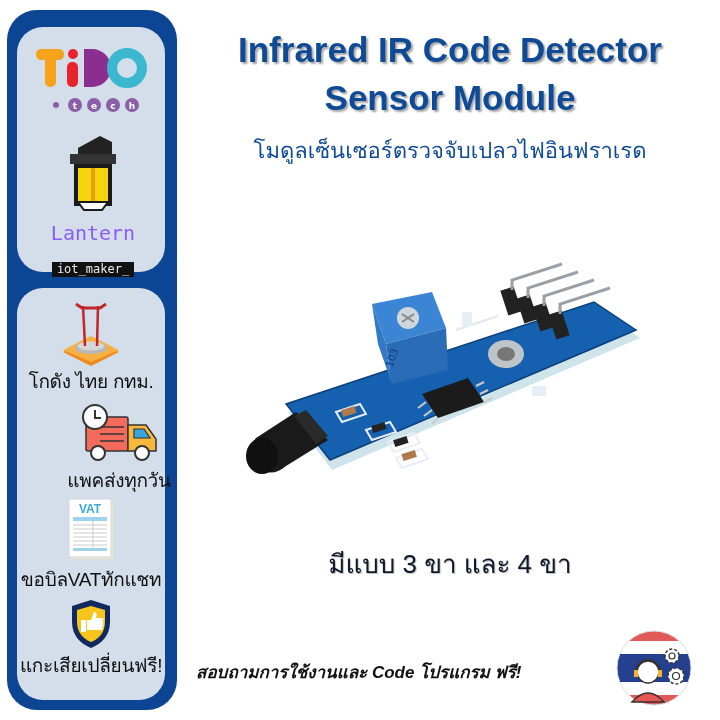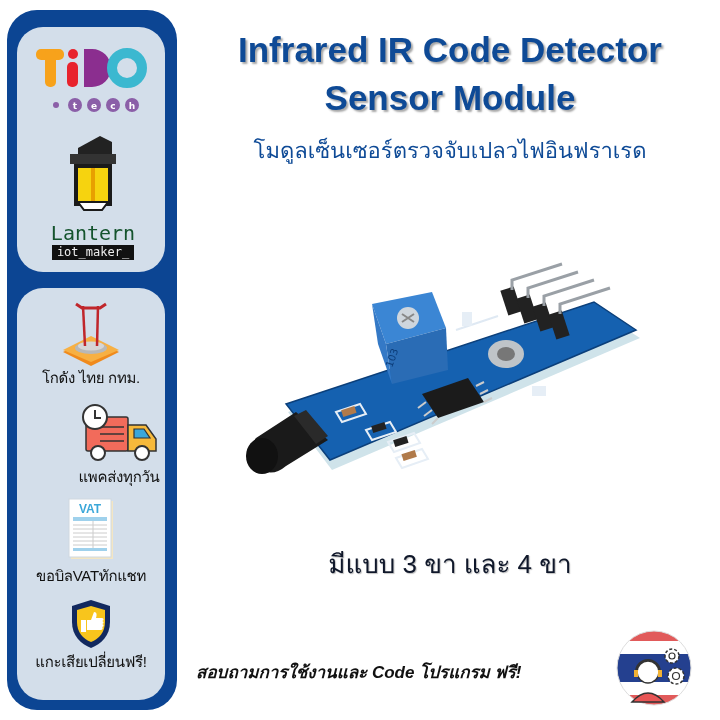--- a/index.html
+++ b/index.html
@@ -16,21 +16,21 @@
   }
   .panel-top { top: 27px; height: 245px; }
   .panel-bottom { top: 288px; height: 412px; }
 
   .tido { position: absolute; left: 34px; top: 45px; width: 115px; height: 70px; }
   .lantern { position: absolute; left: 48px; top: 128px; width: 90px; height: 130px; }
 
   .feature { position: absolute; left: 17px; width: 148px; text-align: center; }
   .feature .icon { display: block; margin: 0 auto; }
   .feature .label {
-    display: block; font-family: "Liberation Sans", sans-serif; font-size: 15px;
+    display: block; font-family: "Liberation Sans", sans-serif; font-size: 19px;
     color: #111; white-space: nowrap; letter-spacing: -0.3px;
   }
 
   .title {
     position: absolute; left: 180px; width: 540px; text-align: center;
     font-family: "Liberation Sans", sans-serif; font-weight: bold;
     color: #0e4a96; font-size: 35px; line-height: 40px;
     text-shadow: 2px 2px 2px rgba(0,0,0,0.35);
   }
   .title-1 { top: 30px; }
@@ -83,22 +83,22 @@
 <div class="lantern">
   <svg width="90" height="90" viewBox="0 0 90 90">
     <path d="M30 20 l22 -12 l12 6 v14 l-34 0 z" fill="#222"></path>
     <rect x="22" y="26" width="46" height="10" fill="#333"></rect>
     <path d="M26 36 h38 v42 h-38 z" fill="#1a1a1a"></path>
     <path d="M30 40 h14 v34 h-14 z" fill="#f6d30f"></path>
     <path d="M46 40 h14 v34 h-14 z" fill="#f6d30f"></path>
     <rect x="43" y="40" width="4" height="34" fill="#e8a000"></rect>
     <path d="M30 74 h30 l-6 8 h-18 z" fill="#fff" stroke="#1a1a1a" stroke-width="2"></path>
   </svg>
-  <div style="text-align:center; font-family:'DejaVu Sans Mono', monospace; font-size:20px; color:#14532d; line-height:22px;">Lantern</div>
-  <div style="margin:1px auto 0; width:82px; background:#111; color:#eee; text-align:center; font-family:'DejaVu Sans Mono', monospace; font-size:12px; line-height:15px;">iot_maker_</div>
+  <div style="text-align:center; font-family:'DejaVu Sans Mono', monospace; font-size:20px; color:#8b5cf6; line-height:22px;">Lantern</div>
+  <div style="margin:18px auto 0; width:82px; background:#111; color:#eee; text-align:center; font-family:'DejaVu Sans Mono', monospace; font-size:12px; line-height:15px;">iot_maker_</div>
 </div>
 
 <div class="feature" style="top:298px;">
   <svg class="icon" width="70" height="68" viewBox="0 0 70 68">
     <path d="M35 40 l28 14 l-28 14 l-28 -14 z" fill="#f08a1c"></path>
     <path d="M35 38 l28 14 l-28 12 l-28 -12 z" fill="#f7b043"></path>
     <ellipse cx="35" cy="50" rx="16" ry="6" fill="#b8b8b8"></ellipse>
     <ellipse cx="35" cy="48" rx="13" ry="4.5" fill="#d6d6d6"></ellipse>
     <line x1="27" y1="8" x2="29" y2="48" stroke="#c0262b" stroke-width="2.5"></line>
     <line x1="42" y1="8" x2="41" y2="48" stroke="#c0262b" stroke-width="2.5"></line>

